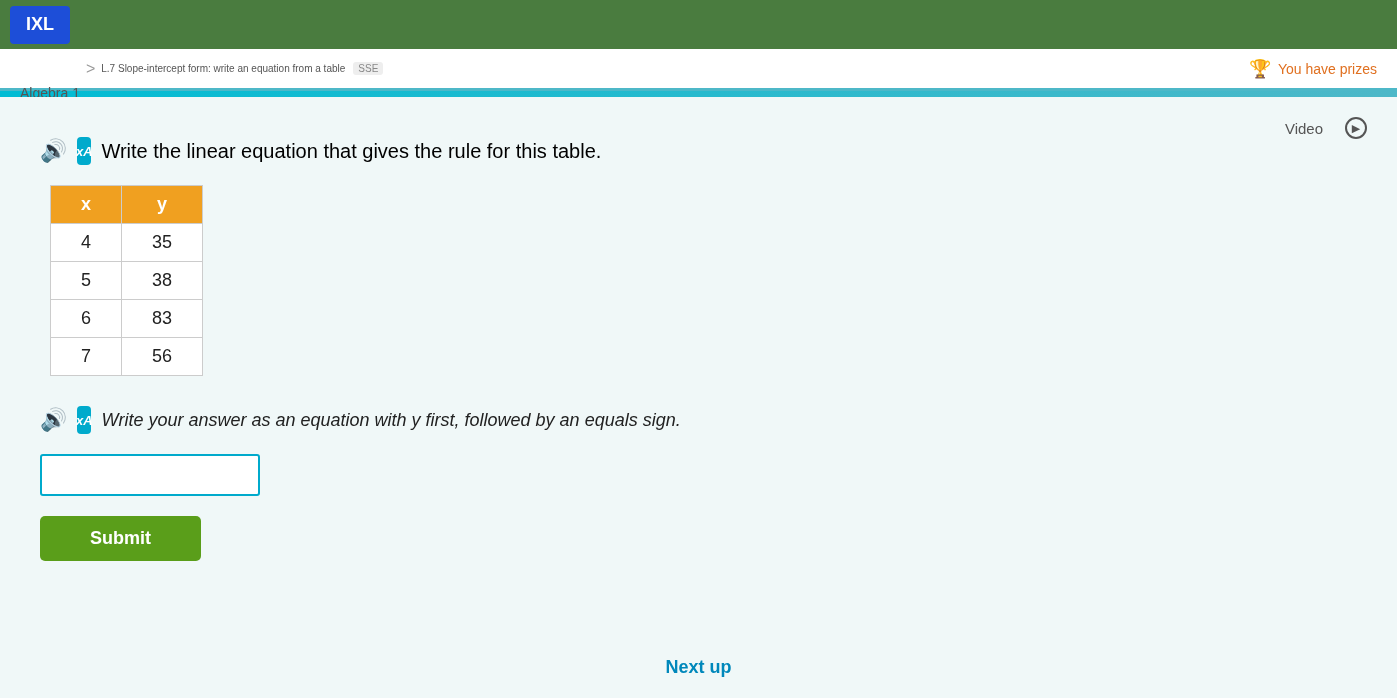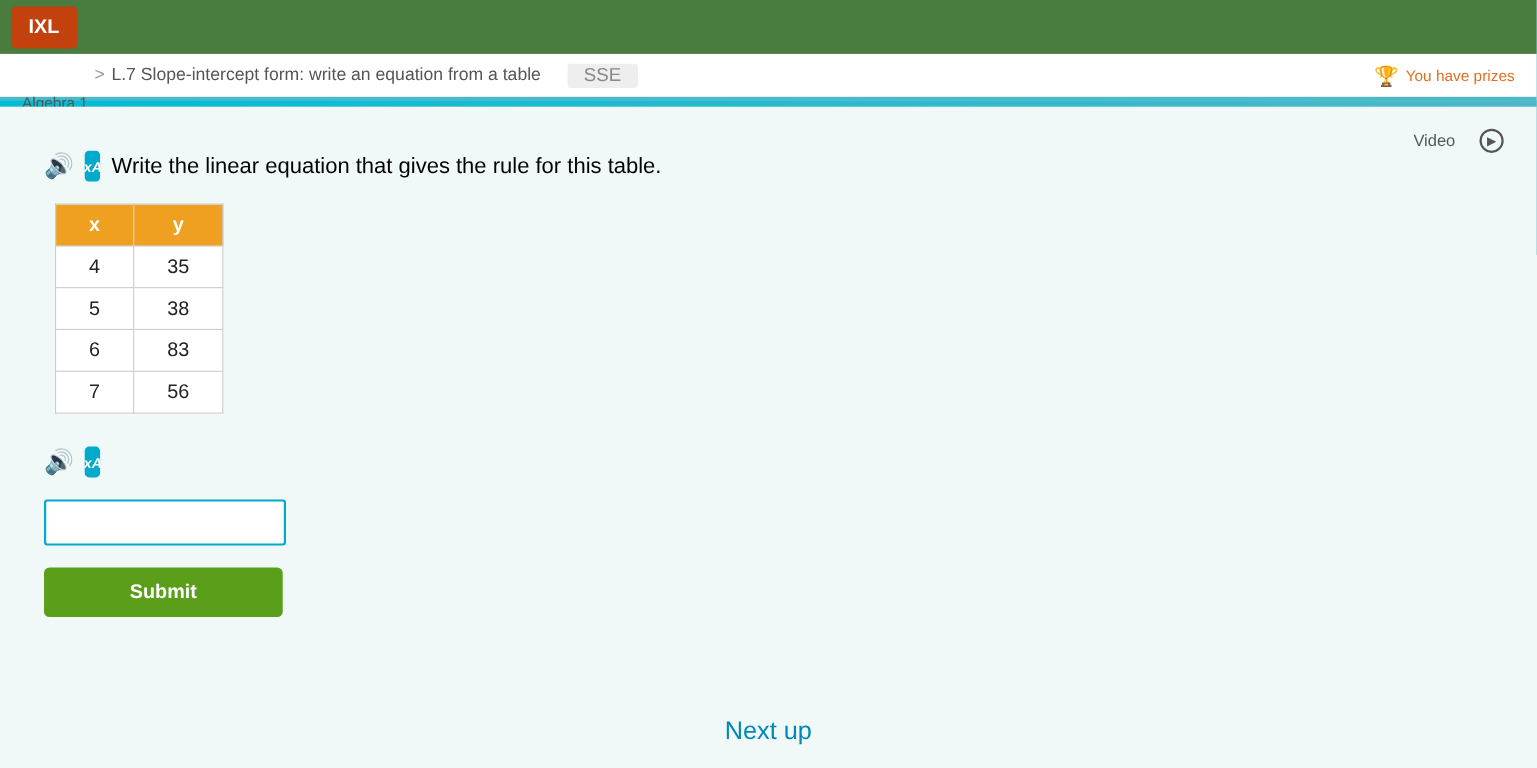--- a/index.html
+++ b/index.html
@@ -15,21 +15,21 @@
     
     .top-nav {
       background: #4a7c3f;
       height: 49px;
       display: flex;
       align-items: center;
       padding: 0 0 0 10px;
       position: relative;
     }
     .nav-logo {
-      background: #c2410c;
+      background: #1d4ed8;
       width: 60px;
       height: 38px;
       border-radius: 4px;
       display: flex;
       align-items: center;
       justify-content: center;
       margin-right: 20px;
       font-weight: bold;
       color: white;
       font-size: 18px;
@@ -63,28 +63,28 @@
       font-size: 14px;
       color: #555;
       margin-top: 48px;
     }
     .breadcrumb-separator {
       margin: 0 6px;
       color: #999;
     }
     .breadcrumb-current {
       color: #555;
-      font-size: 16px;
+      font-size: 10px;
     }
     .sse-badge {
-      margin-left: 24px;
-      font-size: 17px;
+      margin-left: 8px;
+      font-size: 10px;
       color: #888;
       background: #eee;
-      padding: 1px 15px;
+      padding: 1px 5px;
       border-radius: 3px;
     }
     .prizes-btn {
       margin-left: auto;
       display: flex;
       align-items: center;
       gap: 6px;
       color: #e07020;
       font-size: 14px;
       cursor: pointer;
@@ -218,36 +218,37 @@
       margin-bottom: 20px;
       outline: none;
     }
 
     
     .submit-btn {
       background: #5a9e1a;
       color: white;
       border: none;
       border-radius: 5px;
-      padding: 12px 78px;
+      padding: 12px 50px;
       font-size: 18px;
       font-weight: bold;
       cursor: pointer;
     }
 
     
     .next-up {
       position: absolute;
       bottom: 20px;
       left: 50%;
       transform: translateX(-50%);
       color: #0088bb;
-      font-size: 23px;
+      font-size: 18px;
       cursor: pointer;
       text-decoration: none;
+      font-weight: bold;
     }
   </style>
 </head>
 <body>
 
 <div class="top-nav">
   <div class="nav-logo">
     <span>IXL</span>
   </div>
 </div>
@@ -310,20 +311,21 @@
           </tr>
         </tbody>
     </table>
 
     
     <div class="instruction-block">
       <span class="sound-icon">🔊</span>
       <div class="translate-icon">
         <span>xA</span>
       </div>
+      <span class="instruction-text">Write your answer as an equation with y first, followed by an equals sign.</span>
     </div>
 
     
     <input type="text" class="answer-input" placeholder="" style="">
 
     
     <button class="submit-btn">Submit</button>
   </div>
 
   <a class="next-up">Next up</a>

